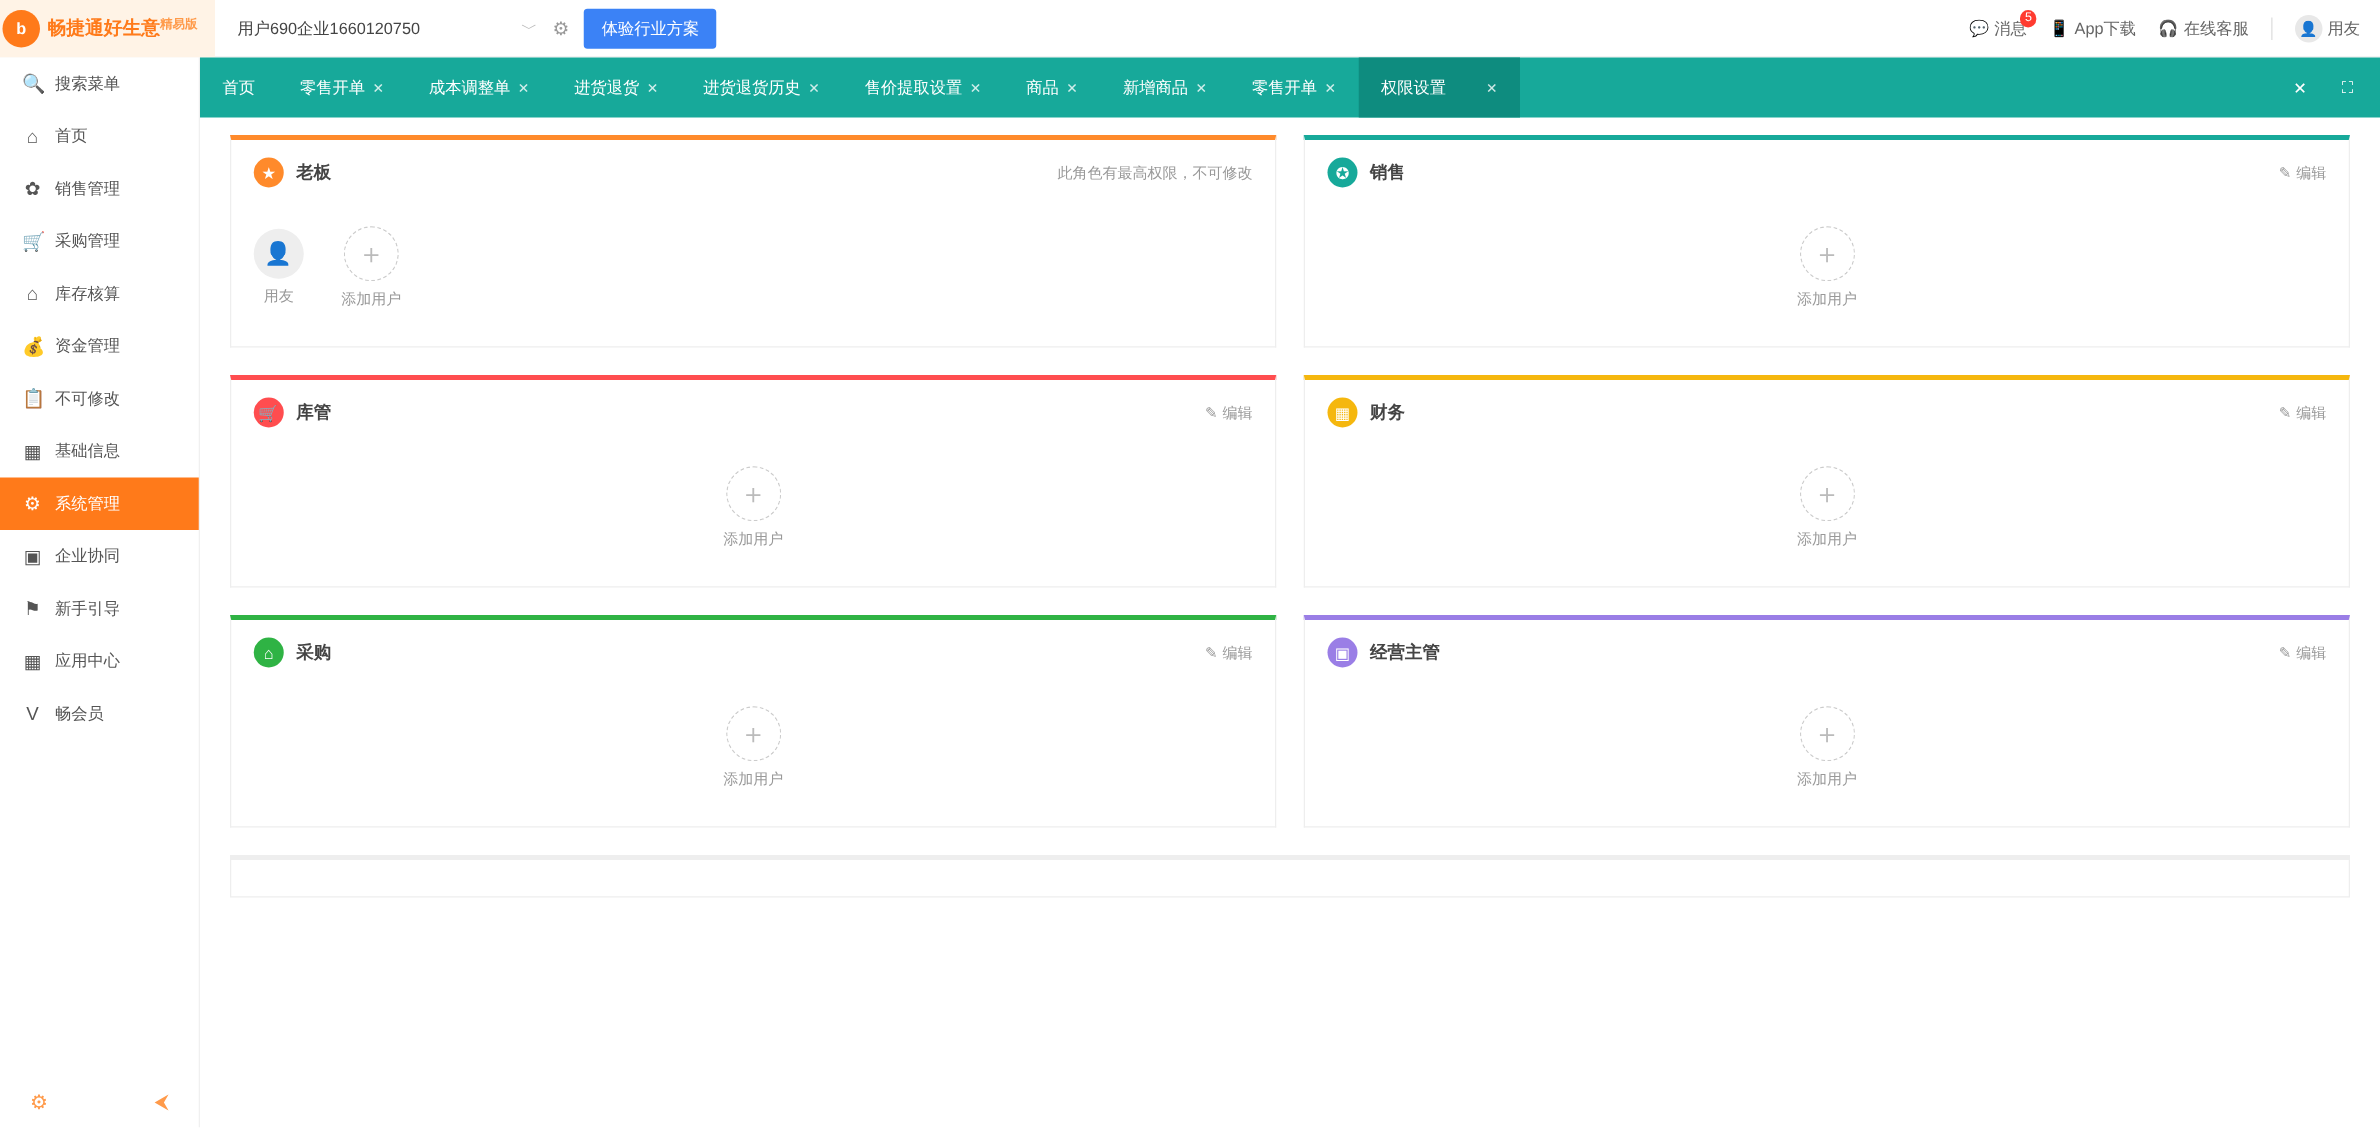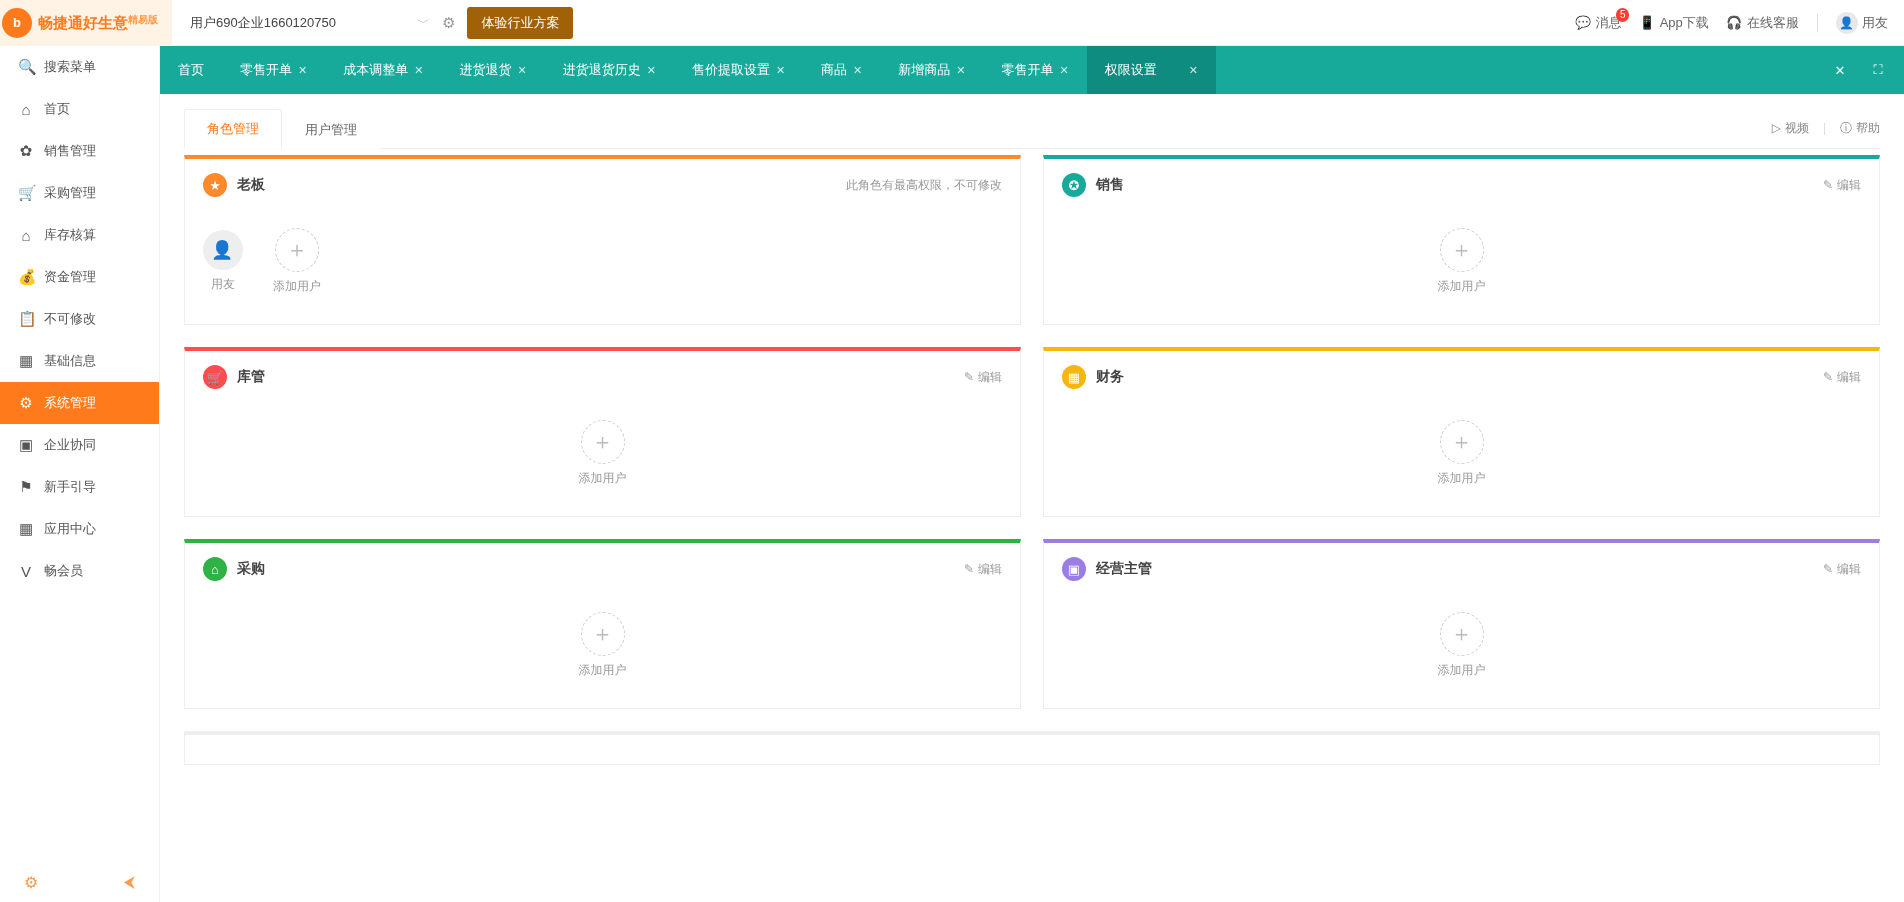--- a/index.html
+++ b/index.html
@@ -8,21 +8,21 @@
 
 
 .top-header { height: 46px; display: flex; align-items: center; padding: 0 16px; border-bottom: 1px solid #eee; }
 .logo-box { display: flex; align-items: center; background: #fff3e6; height: 46px; padding: 0 14px 0 2px; margin: 0 10px 0 -16px; }
 .logo-icon { width: 30px; height: 30px; border-radius: 50%; background: #ff7a1a; color:#fff; display:flex; align-items:center; justify-content:center; font-weight:bold; margin-right:6px;}
 .logo-text { color: #ff7a1a; font-weight: bold; font-size: 15px; display:flex; line-height:1;}
 .logo-sub { font-size: 10px; color:#ff9a4a; }
 .tenant-select { display:flex; align-items:flex-start; margin-left: 8px; color:#444; cursor:pointer; width: 240px;}
 .tenant-select .caret { margin-left:auto; color:#bbb; }
 .gear-btn { color:#999; margin: 0 12px; cursor:pointer; font-size:15px; }
-.trial-btn { background:#a16207; color:#fff; border:none; padding:7px 14px; border-radius:3px; cursor:pointer; font-size:13px; }
+.trial-btn { background:#3b82f6; color:#fff; border:none; padding:7px 14px; border-radius:3px; cursor:pointer; font-size:13px; }
 .top-spacer { flex:1; }
 .top-links { display:flex; align-items:center; gap:18px; color:#666; }
 .top-link { display:flex; align-items:center; gap:4px; cursor:pointer; position:relative; }
 .badge { position:absolute; top:-6px; right:-8px; background:#ff3b30; color:#fff; border-radius:8px; font-size:10px; padding:0 4px; line-height:14px; }
 .divider-v { width:1px; height:18px; background:#ddd; }
 .avatar-sm { width:22px; height:22px; border-radius:50%; background:#e8e8e8; display:flex; align-items:center; justify-content:center; color:#bbb; font-size:12px;}
 
 
 .body { flex:1; display:flex; min-height:0; }
 
@@ -221,29 +221,20 @@
               <span class="close">✕</span>
             </div>
           </div>
         <div class="tabbar-right">
           <div class="ibtn">✕</div>
           <div class="ibtn">⛶</div>
         </div>
       </div>
 
       <div class="content">
-        <div class="page-tabs">
-          <div class="ptab active">角色管理</div>
-          <div class="ptab">用户管理</div>
-          <div class="page-tabs-right">
-            <span>▷ <span>视频</span></span>
-            <span style="color:#ddd">|</span>
-            <span>ⓘ <span>帮助</span></span>
-          </div>
-        </div>
 
         <div class="role-grid" id="role-grid">
             <div class="role-card c-orange">
               <div class="role-head">
                 <div class="role-ic ic-orange">★</div>
                 <div class="role-name">老板</div>
                 <div class="role-head-right">此角色有最高权限，不可修改</div>
               </div>
               <div class="role-body left">
                 <div class="user-col">

